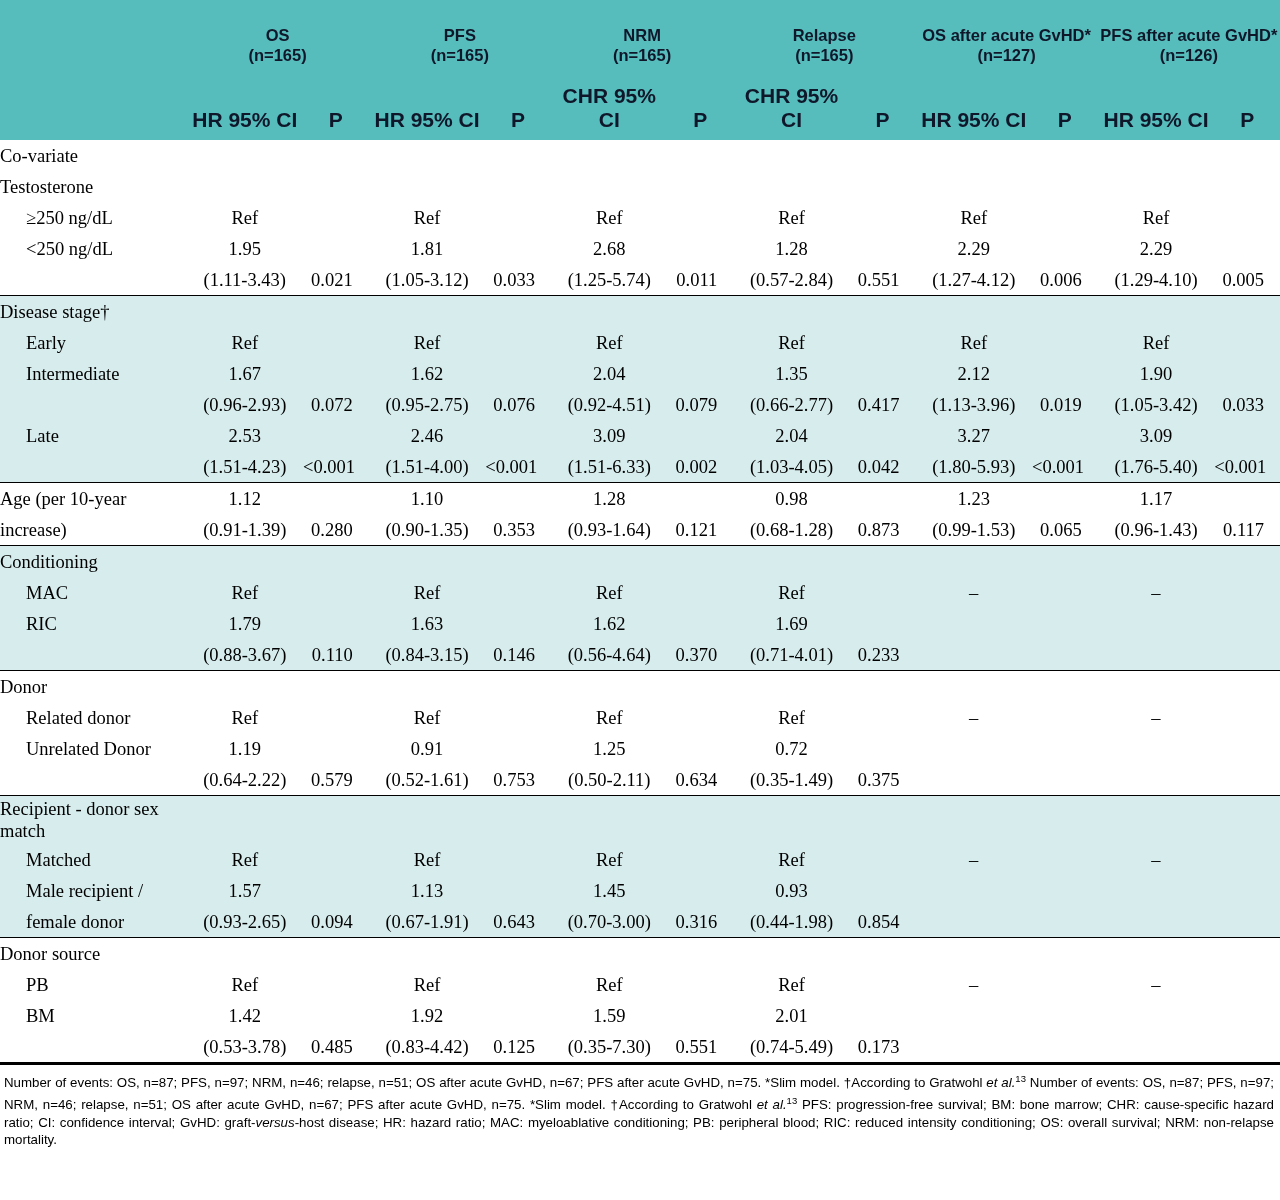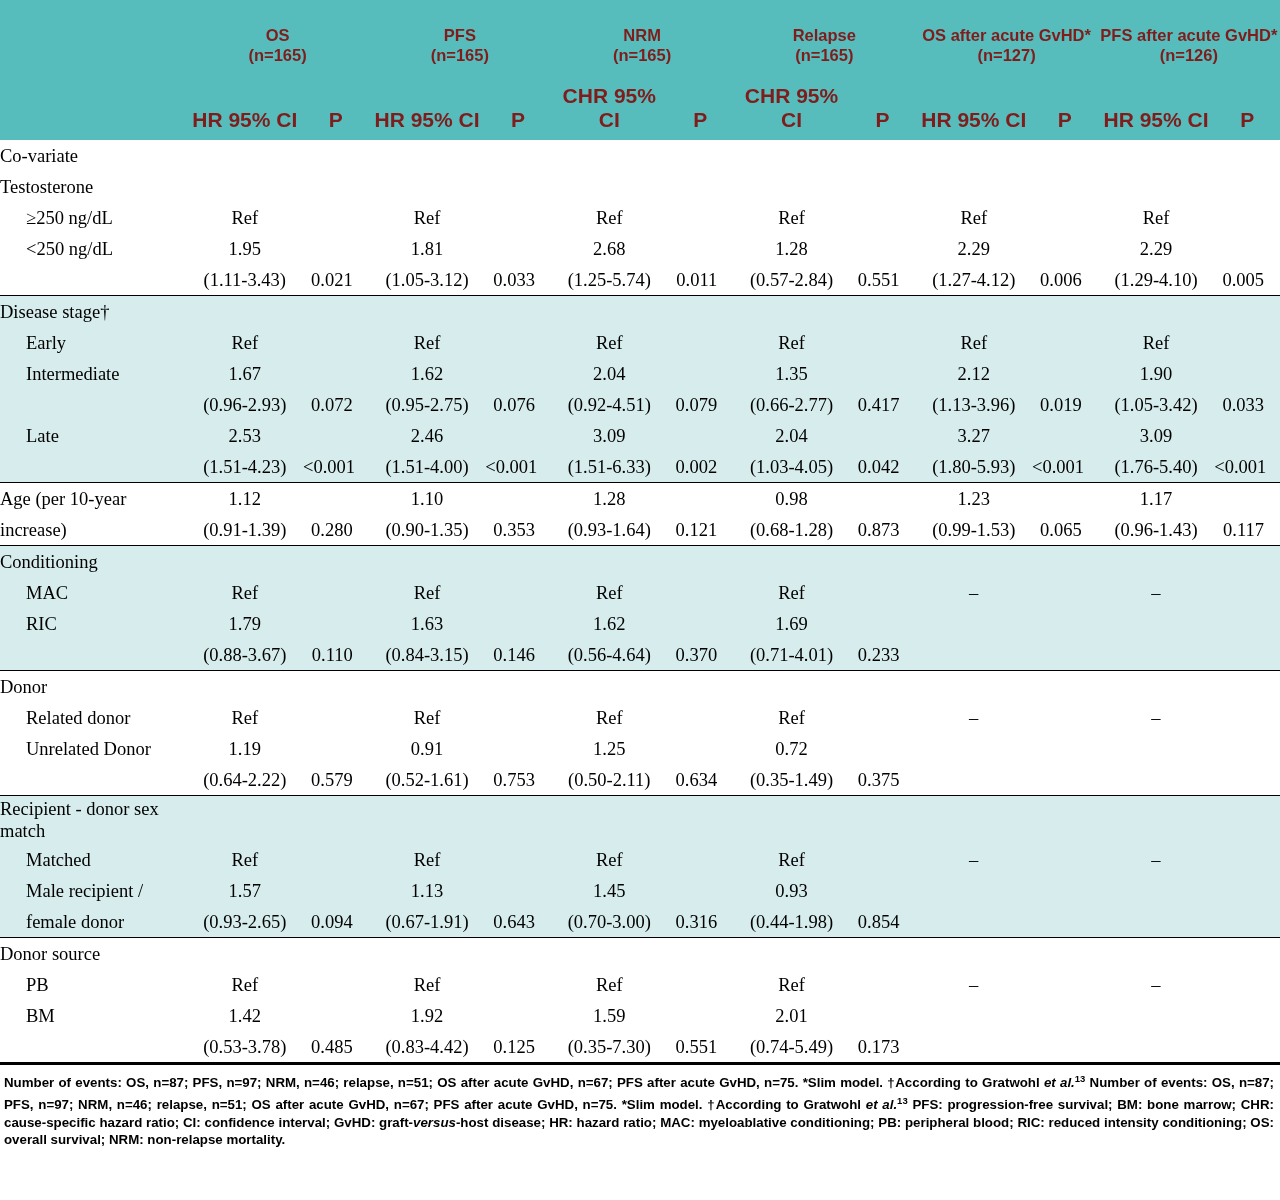--- a/index.html
+++ b/index.html
@@ -19,21 +19,21 @@
     position: relative;
   }
   table.main {
     width: 1280px;
     border-collapse: collapse;
     table-layout: fixed;
   }
   
   thead td, thead th {
     background: #57bcbc;
-    color: #7f1d1d;
+    color: #0f172a;
     font-family: "Liberation Sans", sans-serif;
     font-weight: bold;
     text-align: center;
     vertical-align: middle;
     padding: 0;
   }
   .hdr-group {
     font-size: 16.5px;
     line-height: 20px;
     height: 78px;
@@ -84,21 +84,20 @@
     border-top: 3px solid #000000;
     width: 1280px;
     height: 0;
   }
   .footnotes {
     font-family: "Liberation Sans", sans-serif;
     font-size: 13.3px;
     line-height: 17.5px;
     padding: 5px 6px 0 4px;
     text-align: justify;
-    font-weight: bold;
   }
   .footnotes i { font-style: italic; }
   .fsup { font-size: 9.5px; vertical-align: super; }
 </style>
 </head>
 <body>
 
 <div class="page">
 
   <table class="main">

